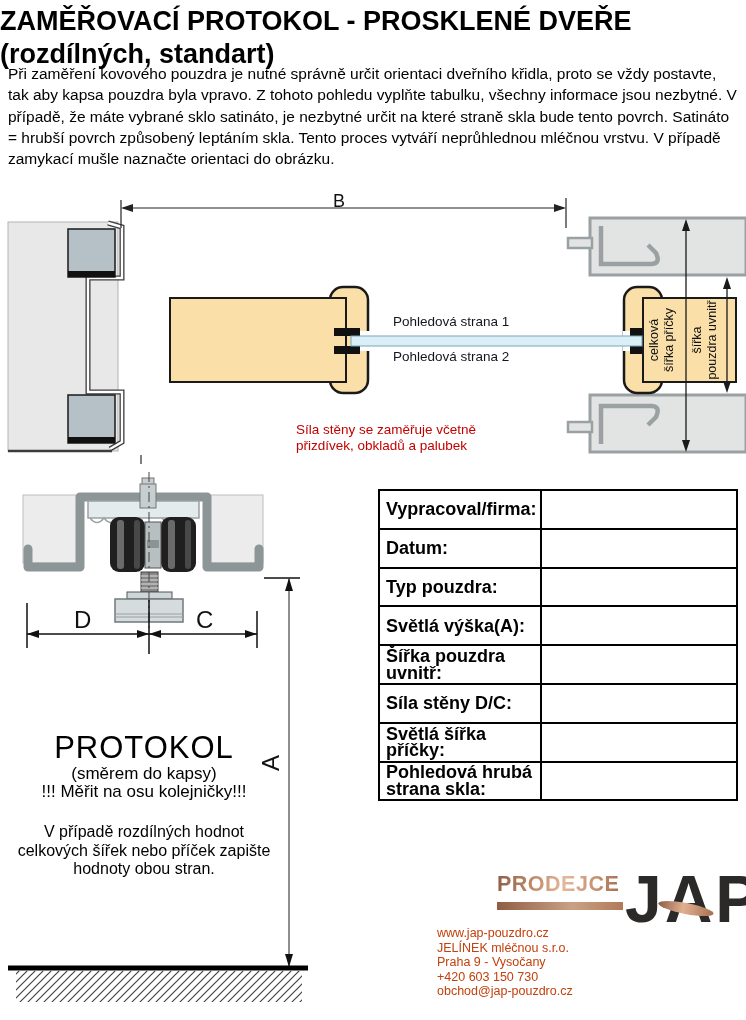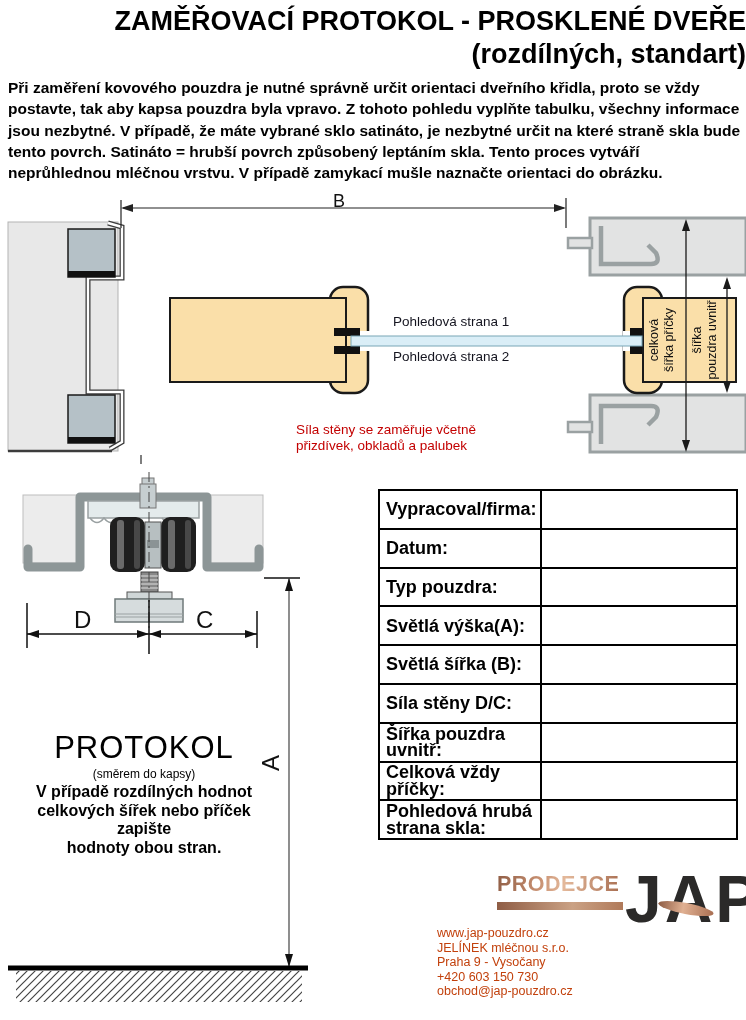--- a/index.html
+++ b/index.html
@@ -4,36 +4,36 @@
 <style>
   html,body { margin:0; padding:0; background:#888; }
   .page {
     position:relative; width:746px; height:1020px; background:#fff;
     overflow:hidden; font-family:"Liberation Sans", sans-serif; color:#000;
     margin:0 auto;
   }
   .abs { position:absolute; }
 
   
-  .title { top:5px; left:0; width:746px; text-align:right;
+  .title { top:5px; left:0; width:746px; text-align:left;
            font-weight:bold; font-size:27px; line-height:33px; letter-spacing:0px; }
 
   
-  .intro { top:77px; left:8px; width:733px; font-size:15.5px; line-height:21.3px;font-weight:bold; }
+  .intro { top:63px; left:8px; width:733px; font-size:15.5px; line-height:21.3px; }
 
   
   .top-diagram  { top:193px; left:0; }
   .side-diagram { top:470px; left:0; }
   svg text { font-family:"Liberation Sans", sans-serif; }
 
   
   .bok { top:731px; left:15px; width:258px; text-align:center; }
   .bok-title { font-size:31px; line-height:34px; letter-spacing:1px; font-weight:400; }
-  .bok-sub   { font-size:12px; line-height:18px; }
-  .bok-note  { font-size:16px; line-height:18.5px;font-weight:bold; }
+  .bok-sub   { font-size:17px; line-height:18px; }
+  .bok-note  { margin-top:22px; font-size:16px; line-height:18.5px; }
 
   
   table.form { position:absolute; left:378px; top:489px; width:360px;
                border-collapse:collapse; table-layout:fixed; }
   table.form td { border:2px solid #000; height:34.8px; vertical-align:middle; }
   td.flabel { width:152px; font-weight:bold; font-size:18px; line-height:16.5px;
               padding:1px 2px 1px 6px; }
   td.fvalue { background:#fff; }
 
   
@@ -201,20 +201,21 @@
 
     <g>
       <path d="M8,498 H308" stroke="#000" stroke-width="5"></path>
       <rect x="16" y="501" width="286" height="31" fill="url(#hatch)"></rect>
     </g>
   </svg>
 
   <div class="abs bok">
     <div class="bok-title">PROTOKOL</div>
     <div class="bok-sub">(směrem do kapsy)</div>
+    <div class="bok-sub">!!! Měřit na osu kolejničky!!!</div>
     <div class="bok-note">
       <div>V případě rozdílných hodnot</div>
       <div>celkových šířek nebo příček zapište</div>
       <div>hodnoty obou stran.</div>
     </div>
   </div>
 
   <table class="form">
     <tbody>
       <tr>
@@ -227,33 +228,29 @@
         </tr>
       <tr>
           <td class="flabel">Typ pouzdra:</td>
           <td class="fvalue"></td>
         </tr>
       <tr>
           <td class="flabel">Světlá výška(A):</td>
           <td class="fvalue"></td>
         </tr>
       <tr>
-          <td class="flabel">Světlá šířka (B):</td>
+          <td class="flabel">Šířka pouzdra uvnitř:</td>
           <td class="fvalue"></td>
         </tr>
       <tr>
           <td class="flabel">Síla stěny D/C:</td>
           <td class="fvalue"></td>
         </tr>
       <tr>
-          <td class="flabel">Šířka pouzdra uvnitř:</td>
-          <td class="fvalue"></td>
-        </tr>
-      <tr>
-          <td class="flabel">Celková vždy příčky:</td>
+          <td class="flabel">Světlá šířka příčky:</td>
           <td class="fvalue"></td>
         </tr>
       <tr>
           <td class="flabel">Pohledová hrubá strana skla:</td>
           <td class="fvalue"></td>
         </tr>
     </tbody>
   </table>
 
   <div class="abs auth auth2 bronze-text">PRODEJCE</div>

